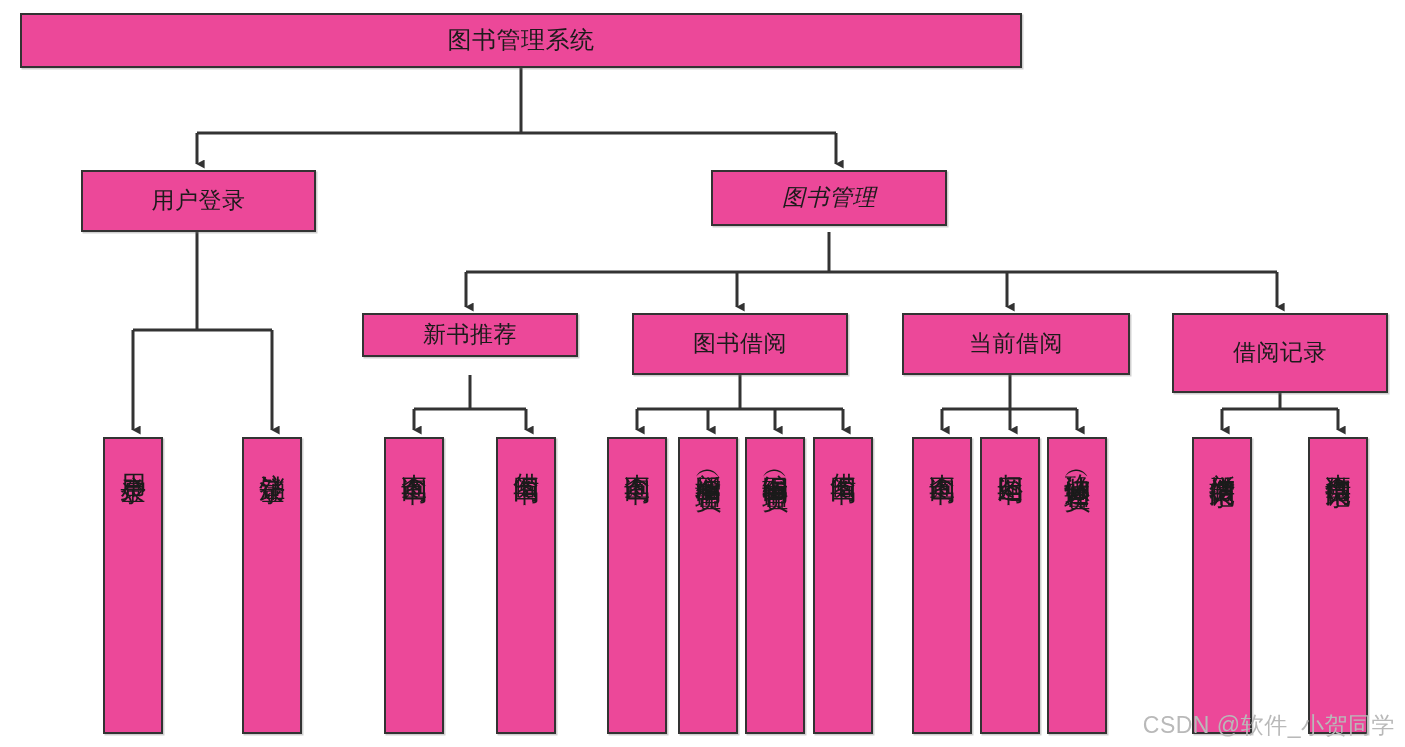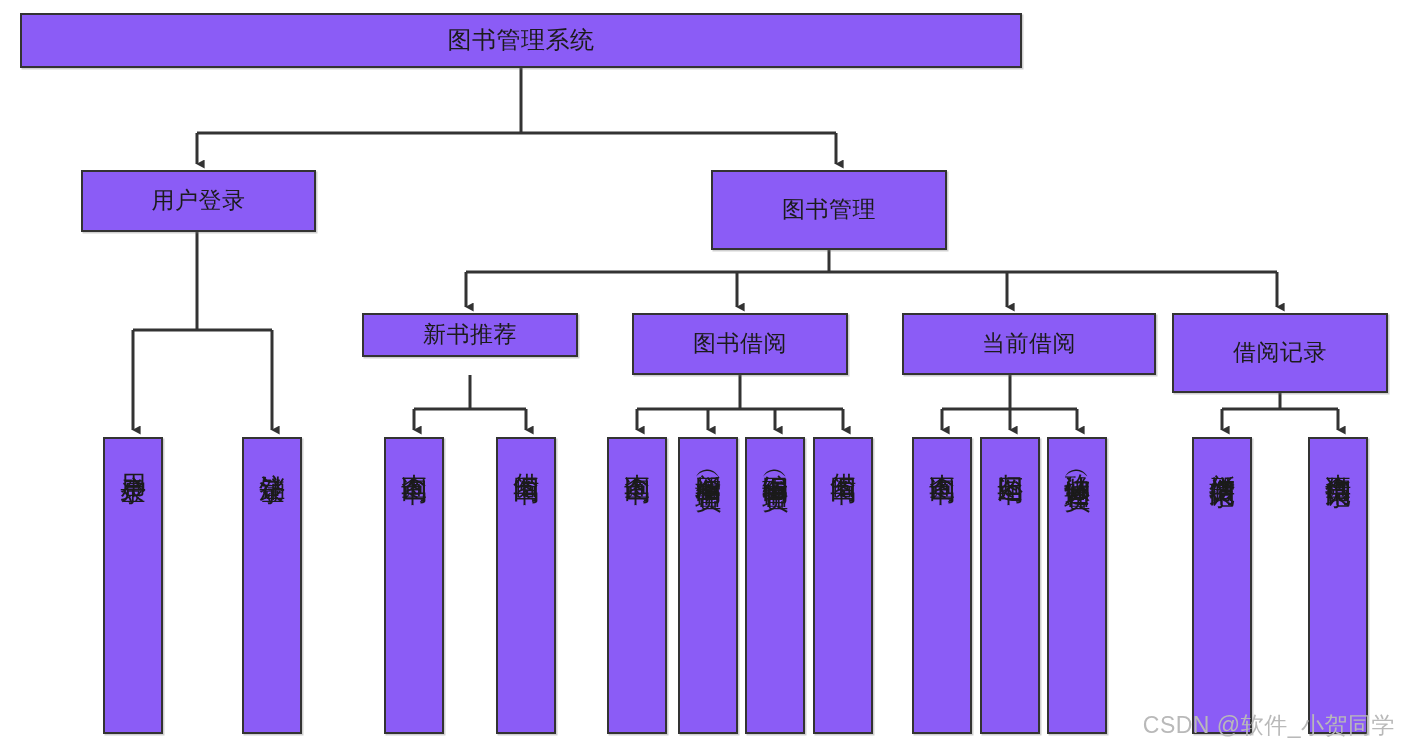--- a/index.html
+++ b/index.html
@@ -22,21 +22,21 @@
     left: 0;
     top: 0;
     width: 1405px;
     height: 747px;
     pointer-events: none;
   }
   .node {
     position: absolute;
     box-sizing: border-box;
     border: 2.5px solid #333333;
-    background: #8b5cf6;
+    background: #ec4899;
     display: flex;
     align-items: center;
     justify-content: center;
     box-shadow: 1.5px 1.5px 0 rgba(120,120,120,0.35);
   }
   .node-label {
     color: #1b1b1b;
     text-align: center;
     line-height: 1.18;
     letter-spacing: 0.5px;
@@ -127,33 +127,33 @@
   </svg>
 
   <div class="node horizontal root" style="left:20px; top:13px; width:1002px; height:55px;">
     <span class="node-label">图书管理系统</span>
   </div>
 
   <div class="node horizontal" style="left:81px; top:170px; width:235px; height:62px;">
     <span class="node-label">用户登录</span>
   </div>
 
-  <div class="node horizontal" style="left:711px; top:170px; width:236px; height:80px;">
+  <div class="node horizontal" style="left:711px; top:170px; width:236px; height:56px;font-style:italic;">
     <span class="node-label">图书管理</span>
   </div>
 
   <div class="node horizontal" style="left:362px; top:313px; width:216px; height:44px;">
     <span class="node-label">新书推荐</span>
   </div>
 
   <div class="node horizontal" style="left:632px; top:313px; width:216px; height:62px;align-items:center;">
     <span class="node-label">图书借阅</span>
   </div>
 
-  <div class="node horizontal" style="left:902px; top:313px; width:254px; height:62px;">
+  <div class="node horizontal" style="left:902px; top:313px; width:228px; height:62px;">
     <span class="node-label">当前借阅</span>
   </div>
 
   <div class="node horizontal" style="left:1172px; top:313px; width:216px; height:80px;">
     <span class="node-label">借阅记录</span>
   </div>
 
   <div class="node vertical" style="left:103px; top:437px; width:60px; height:297px;">
     <span class="node-label">用户登录</span>
   </div>

